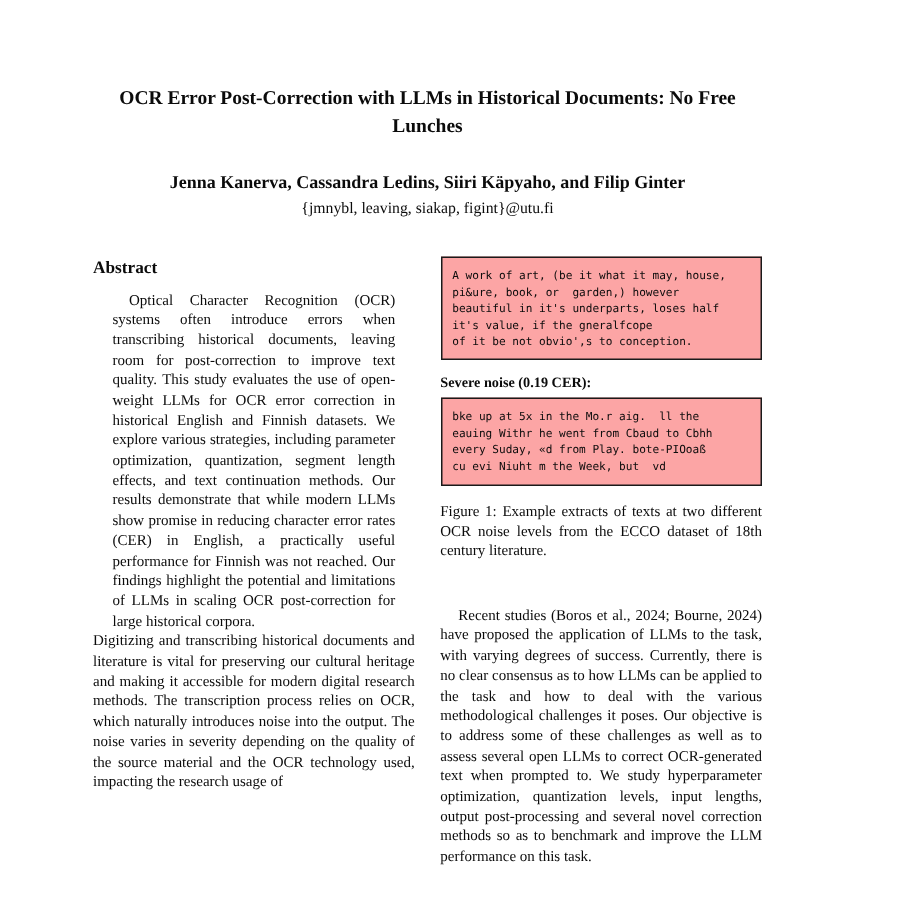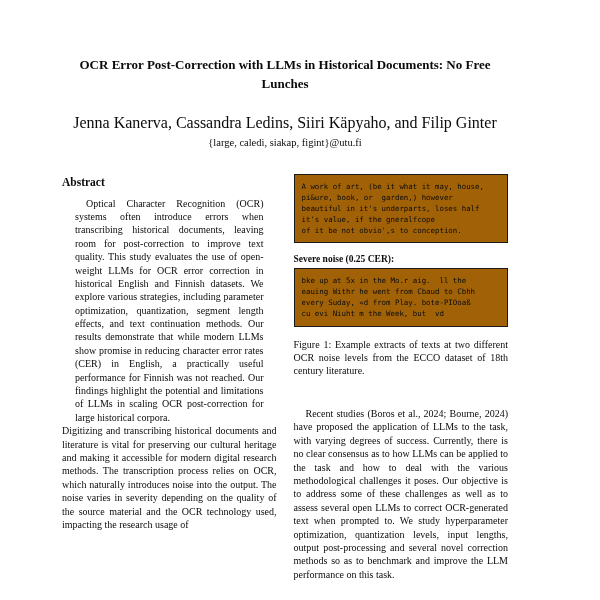--- a/index.html
+++ b/index.html
@@ -16,22 +16,22 @@
   }
   .title {
     font-size: 13px;
     font-weight: bold;
     text-align: center;
     line-height: 1.45;
     max-width: 430px;
     margin: 0 auto 20px auto;
   }
   .authors {
-    font-size: 16px;
-    font-weight: normal;
+    font-size: 12px;
+    font-weight: bold;
     text-align: center;
     margin-bottom: 4px;
   }
   .affil {
     font-size: 10.5px;
     text-align: center;
     line-height: 1.32;
   }
   .columns {
     display: flex;
@@ -69,60 +69,60 @@
     margin: 0 0 4px 0;
   }
   .code-box {
     border: 1px solid #1a1a1a;
     padding: 6px 7px;
     font-family: "DejaVu Sans Mono", monospace;
     font-size: 7.4px;
     line-height: 1.5;
     white-space: pre-wrap;
     margin-bottom: 11px;
-    background: #a16207;
+    background: #fca5a5;
   }
   .caption {
     font-size: 10px;
     line-height: 1.32;
     margin: 2px 0 0 0;
     text-align: justify;
   }
   .rc-paragraph { margin-top: 30px; }
 </style>
 </head>
 <body>
 
 <div class="page">
 
   <div class="title">OCR Error Post-Correction with LLMs in Historical Documents: No Free Lunches</div>
 
   <div class="authors">Jenna Kanerva, Cassandra Ledins, Siiri Käpyaho, and Filip Ginter</div>
 
   <div class="affil">
-    <div>{large, caledi, siakap, figint}@utu.fi</div>
+    <div>{jmnybl, leaving, siakap, figint}@utu.fi</div>
   </div>
 
   <div class="columns">
 
     <div class="col">
       <div class="abstract-heading">Abstract</div>
       <div class="abstract-body">Optical Character Recognition (OCR) systems often introduce errors when transcribing historical documents, leaving room for post-correction to improve text quality. This study evaluates the use of open-weight LLMs for OCR error correction in historical English and Finnish datasets. We explore various strategies, including parameter optimization, quantization, segment length effects, and text continuation methods. Our results demonstrate that while modern LLMs show promise in reducing character error rates (CER) in English, a practically useful performance for Finnish was not reached. Our findings highlight the potential and limitations of LLMs in scaling OCR post-correction for large historical corpora.</div>
 
       <div class="body-text">Digitizing and transcribing historical documents and literature is vital for preserving our cultural heritage and making it accessible for modern digital research methods. The transcription process relies on OCR, which naturally introduces noise into the output. The noise varies in severity depending on the quality of the source material and the OCR technology used, impacting the research usage of</div>
     </div>
 
     <div class="col">
       <div class="code-box">A work of art, (be it what it may, house,
 pi&amp;ure, book, or  garden,) however
 beautiful in it's underparts, loses half
 it's value, if the gneralfcope
 of it be not obvio',s to conception.</div>
 
-      <div class="noise-label">Severe noise (0.25 CER):</div>
+      <div class="noise-label">Severe noise (0.19 CER):</div>
       <div class="code-box">bke up at 5x in the Mo.r aig.  ll the
 eauing Withr he went from Cbaud to Cbhh
 every Suday, «d from Play. bote-PIOoaß
 cu evi Niuht m the Week, but  vd</div>
 
       <div class="caption">Figure 1: Example extracts of texts at two different OCR noise levels from the ECCO dataset of 18th century literature.</div>
 
       <div class="body-text indent-first rc-paragraph">Recent studies (Boros et al., 2024; Bourne, 2024) have proposed the application of LLMs to the task, with varying degrees of success. Currently, there is no clear consensus as to how LLMs can be applied to the task and how to deal with the various methodological challenges it poses. Our objective is to address some of these challenges as well as to assess several open LLMs to correct OCR-generated text when prompted to. We study hyperparameter optimization, quantization levels, input lengths, output post-processing and several novel correction methods so as to benchmark and improve the LLM performance on this task.</div>
     </div>
 

